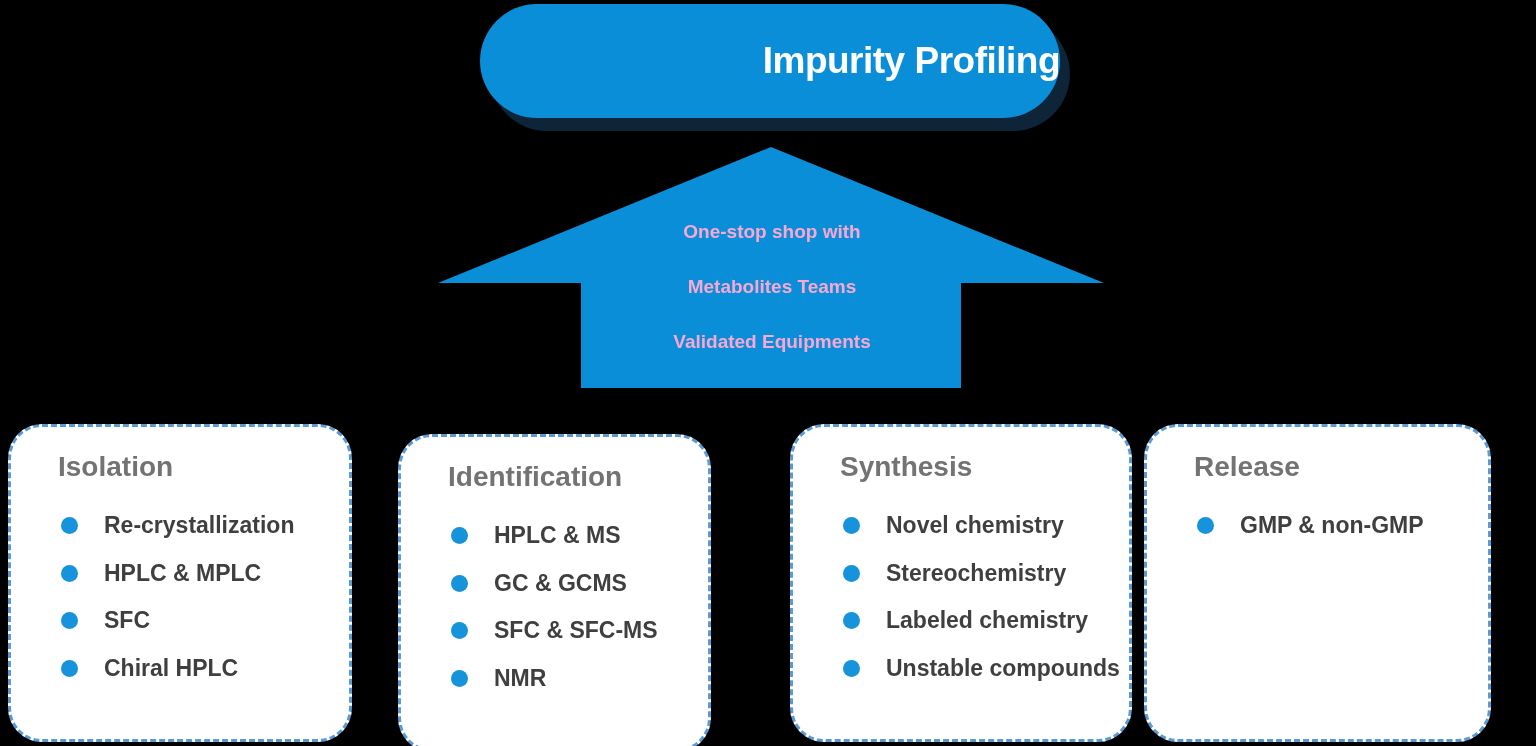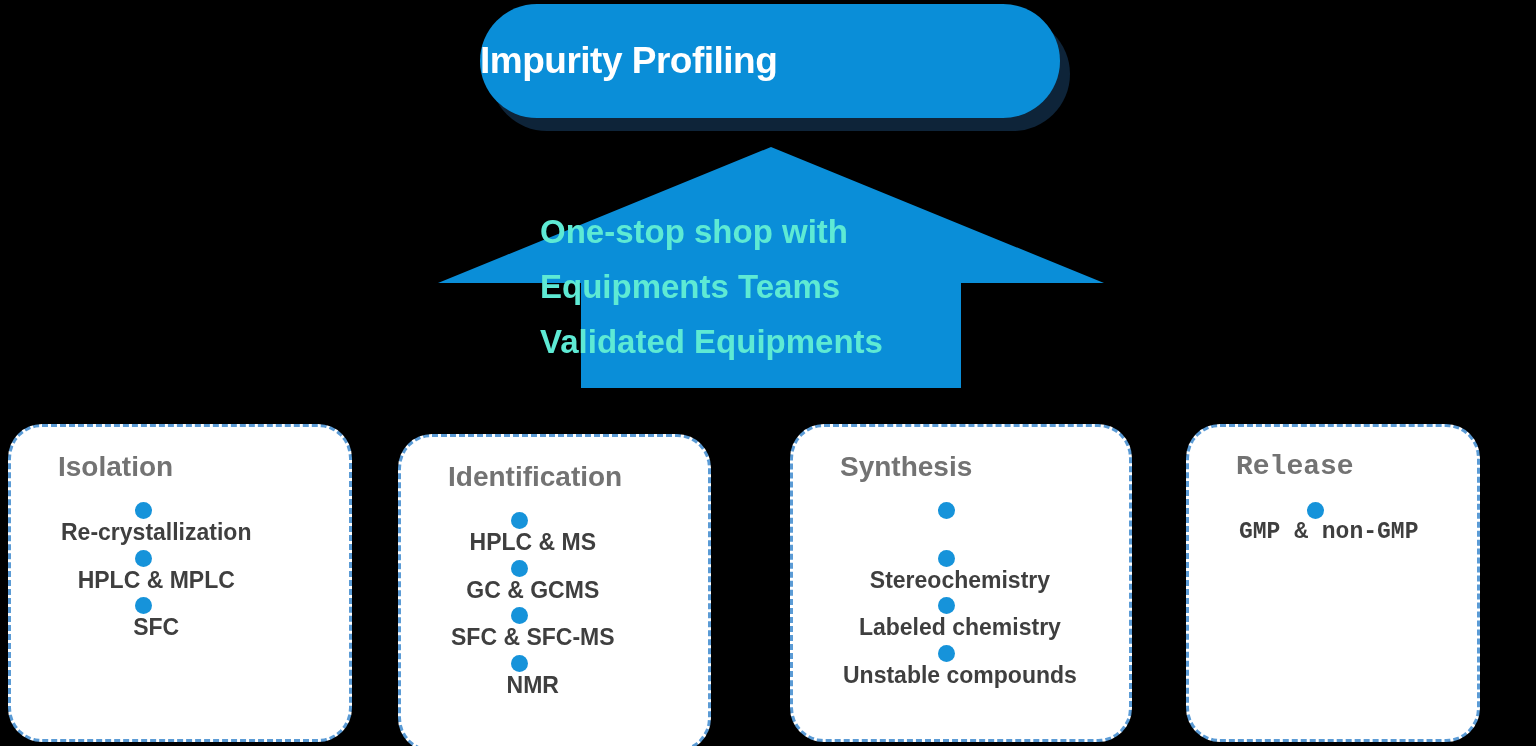--- a/index.html
+++ b/index.html
@@ -5,49 +5,49 @@
   html,body{margin:0;padding:0;background:#000;}
   .stage{
     position:relative;width:1536px;height:746px;background:#000;overflow:hidden;
     font-family:"Liberation Sans",sans-serif;
   }
   
   .pill{
     position:absolute;left:480px;top:4px;width:580px;height:114px;
     background:#0a8ed8;border-radius:57px;
     box-shadow:10px 13px 0 #0e2439;
-    display:flex;align-items:center;justify-content:flex-start;
+    display:flex;align-items:center;justify-content:flex-end;
   }
   .pill-label{
     color:#fff;font-size:37px;font-weight:700;letter-spacing:-0.5px;white-space:nowrap;
   }
   
   .arrow-svg{position:absolute;left:0;top:0;pointer-events:none;}
   .arrow-text{
-    position:absolute;left:540px;top:204px;width:464px;
-    color:#5eead4;font-weight:700;font-size:33px;
+    position:absolute;left:540px;top:204px;width:464px;text-align:center;
+    color:#f9a8d4;font-weight:700;font-size:19px;
   }
   .arrow-line{height:55px;line-height:55px;white-space:nowrap;}
   
   .card{
     position:absolute;top:424px;height:318px;box-sizing:border-box;
     background:#fff;border:3px dashed #5b9bd5;border-radius:34px;
   }
   .card-1{left:8px;width:344px;}
   .card-2{left:398px;width:313px;margin-top:10px;}
   .card-3{left:790px;width:342px;padding-left:43px;}
-  .card-4{left:1186px;width:294px;font-family:Liberation Mono, monospace;}
+  .card-4{left:1144px;width:347px;}
   .card-title{
     position:absolute;left:47px;top:24px;margin:0;
     font-size:28px;line-height:32px;font-weight:700;color:#737373;white-space:nowrap;
   }
   .card-list{
     position:absolute;left:50px;top:75px;margin:0;padding:0;list-style:none;
   }
-  .card-item{display:flex;align-items:center;height:47.6px;flex-direction:column;}
+  .card-item{display:flex;align-items:center;height:47.6px;}
   .dot{
     width:17px;height:17px;border-radius:50%;background:#1693da;
     margin-right:26px;flex:none;
   }
   .item-label{font-size:23px;font-weight:700;color:#3f3f3f;white-space:nowrap;}
 </style>
 </head>
 <body>
 
 <div class="stage">
@@ -55,38 +55,42 @@
   <div class="pill">
     <span class="pill-label">Impurity Profiling</span>
   </div>
 
   <svg class="arrow-svg" width="1536" height="746" viewBox="0 0 1536 746" aria-hidden="true">
     <polygon points="771,147 1104,283 961,283 961,388 581,388 581,283 438,283" fill="#0a8ed8"></polygon>
   </svg>
 
   <div class="arrow-text">
     <div class="arrow-line">One-stop shop with</div>
-    <div class="arrow-line">Equipments Teams</div>
+    <div class="arrow-line">Metabolites Teams</div>
     <div class="arrow-line">Validated Equipments</div>
   </div>
 
   <section class="card card-1">
     <h2 class="card-title">Isolation</h2>
     <ul class="card-list">
         <li class="card-item">
           <span class="dot"></span>
           <span class="item-label">Re-crystallization</span>
         </li>
         <li class="card-item">
           <span class="dot"></span>
           <span class="item-label">HPLC &amp; MPLC</span>
         </li>
         <li class="card-item">
           <span class="dot"></span>
           <span class="item-label">SFC</span>
+        </li>
+        <li class="card-item">
+          <span class="dot"></span>
+          <span class="item-label">Chiral HPLC</span>
         </li>
       </ul>
   </section>
 
   <section class="card card-2">
     <h2 class="card-title">Identification</h2>
     <ul class="card-list">
         <li class="card-item">
           <span class="dot"></span>
           <span class="item-label">HPLC &amp; MS</span>
@@ -104,20 +108,21 @@
           <span class="item-label">NMR</span>
         </li>
       </ul>
   </section>
 
   <section class="card card-3">
     <h2 class="card-title">Synthesis</h2>
     <ul class="card-list">
         <li class="card-item">
           <span class="dot"></span>
+          <span class="item-label">Novel chemistry</span>
         </li>
         <li class="card-item">
           <span class="dot"></span>
           <span class="item-label">Stereochemistry</span>
         </li>
         <li class="card-item">
           <span class="dot"></span>
           <span class="item-label">Labeled chemistry</span>
         </li>
         <li class="card-item">

